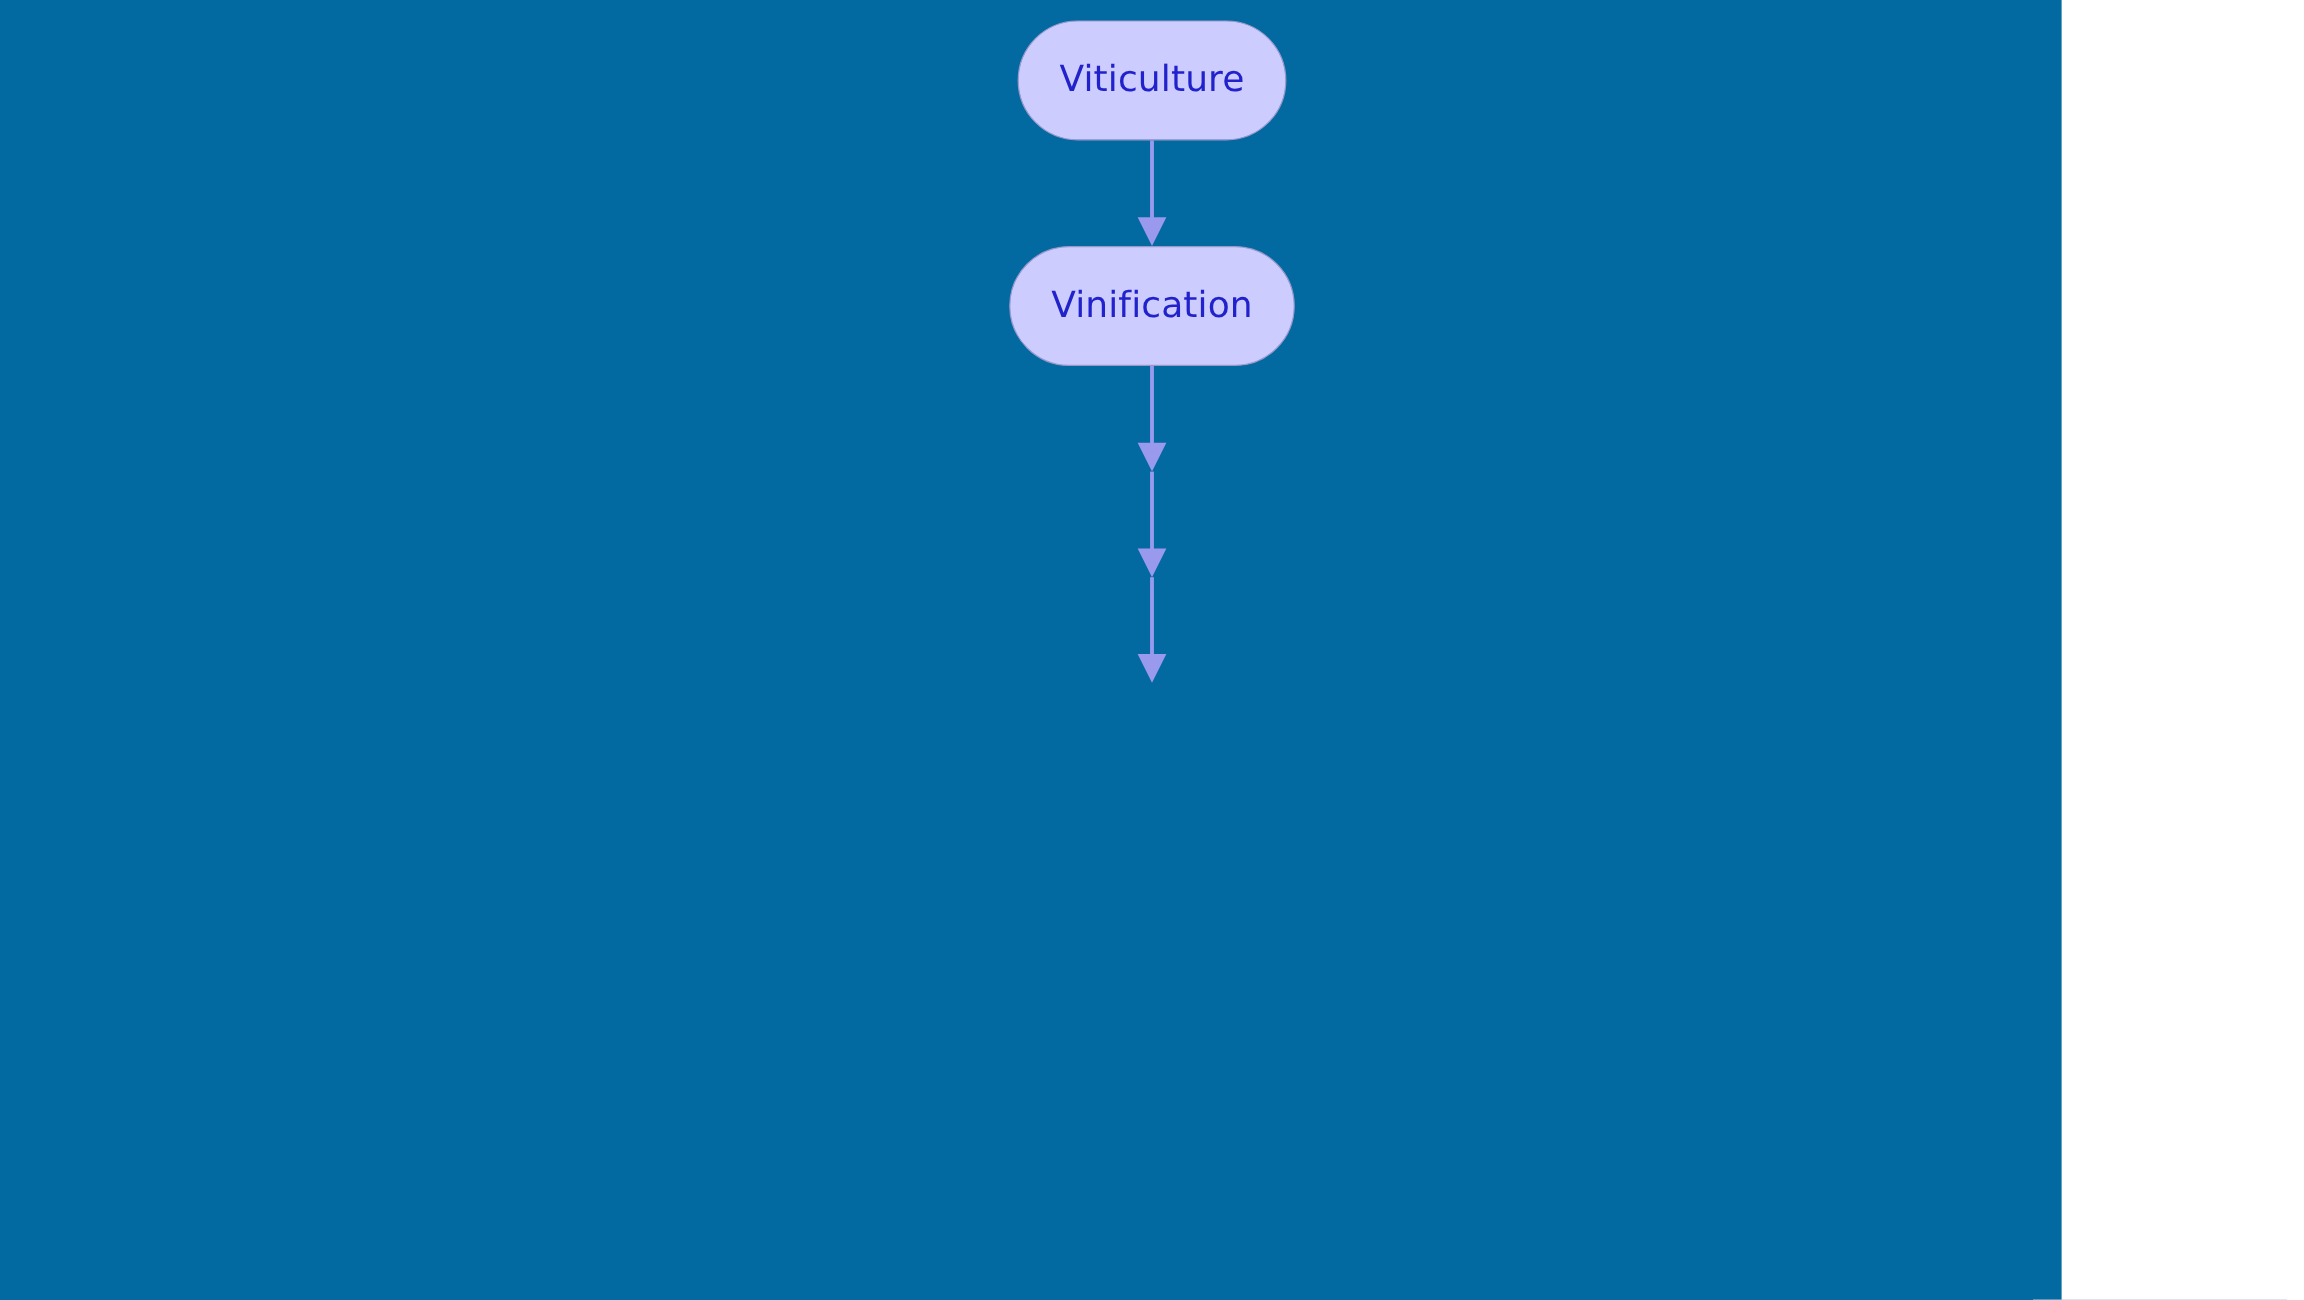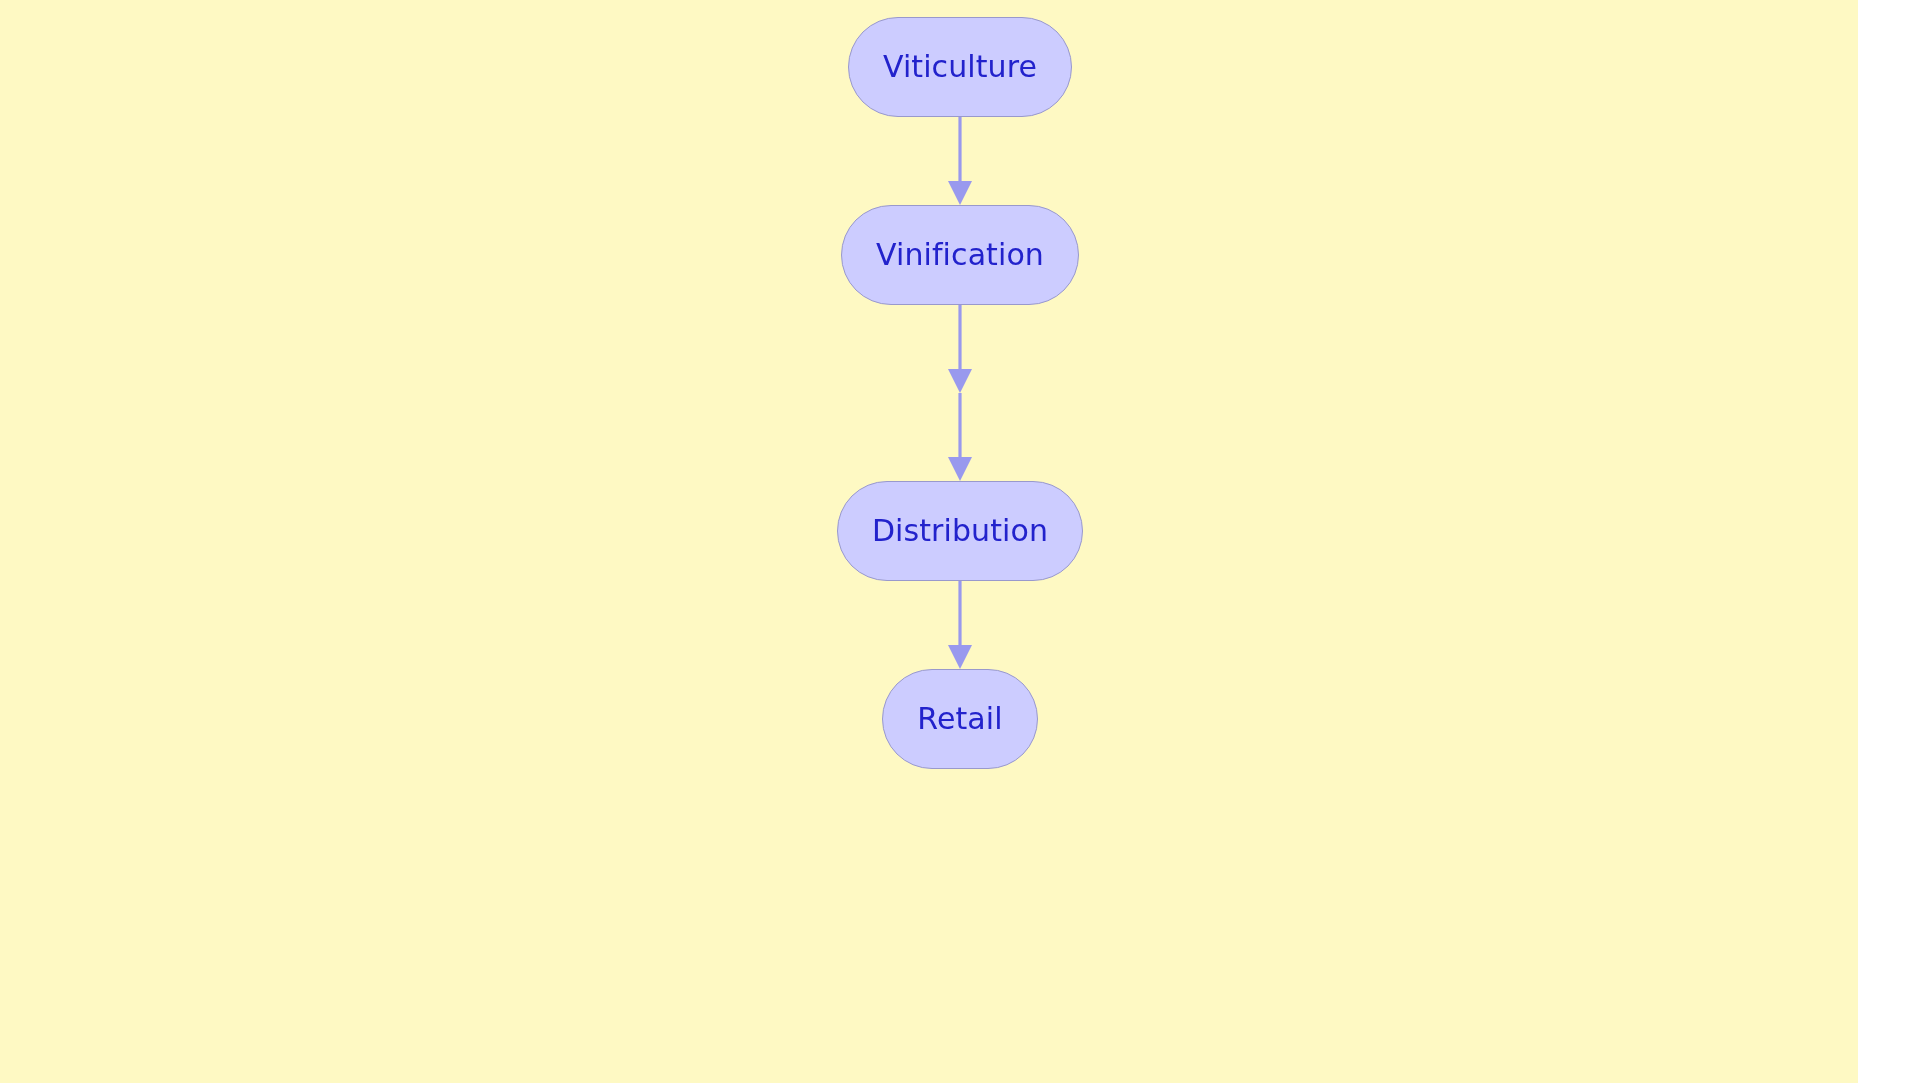--- a/index.html
+++ b/index.html
@@ -10,23 +10,23 @@
   }
   body {
     width: 1920px;
     height: 1083px;
     font-family: "DejaVu Sans", "Liberation Sans", sans-serif;
     overflow: hidden;
   }
 
   #flowchart-canvas {
     position: relative;
-    width: 1858px;
+    width: 1718px;
     height: 1083px;
-    background: #fef9c3;
+    background: #0369a1;
   }
 
   
   .flow-column {
     position: absolute;
     left: 0;
     top: 0;
     width: 1920px;
     height: 1083px;
     display: flex;
@@ -106,29 +106,23 @@
     </div>
 
 
     <div class="flow-connector">
       <svg viewBox="0 0 40 88" xmlns="http://www.w3.org/2000/svg">
         <line x1="20" y1="0" x2="20" y2="68" stroke="#9999ee" stroke-width="3.2"></line>
         <polygon points="20,88 8,64 32,64" fill="#9999ee"></polygon>
       </svg>
     </div>
 
-    <div class="flow-node">
-      <span class="flow-node-label">Distribution</span>
-    </div>
 
     <div class="flow-connector">
       <svg viewBox="0 0 40 88" xmlns="http://www.w3.org/2000/svg">
         <line x1="20" y1="0" x2="20" y2="68" stroke="#9999ee" stroke-width="3.2"></line>
         <polygon points="20,88 8,64 32,64" fill="#9999ee"></polygon>
       </svg>
     </div>
 
-    <div class="flow-node">
-      <span class="flow-node-label">Retail</span>
-    </div>
 
   </div>
 </div>
 
 </body></html>

